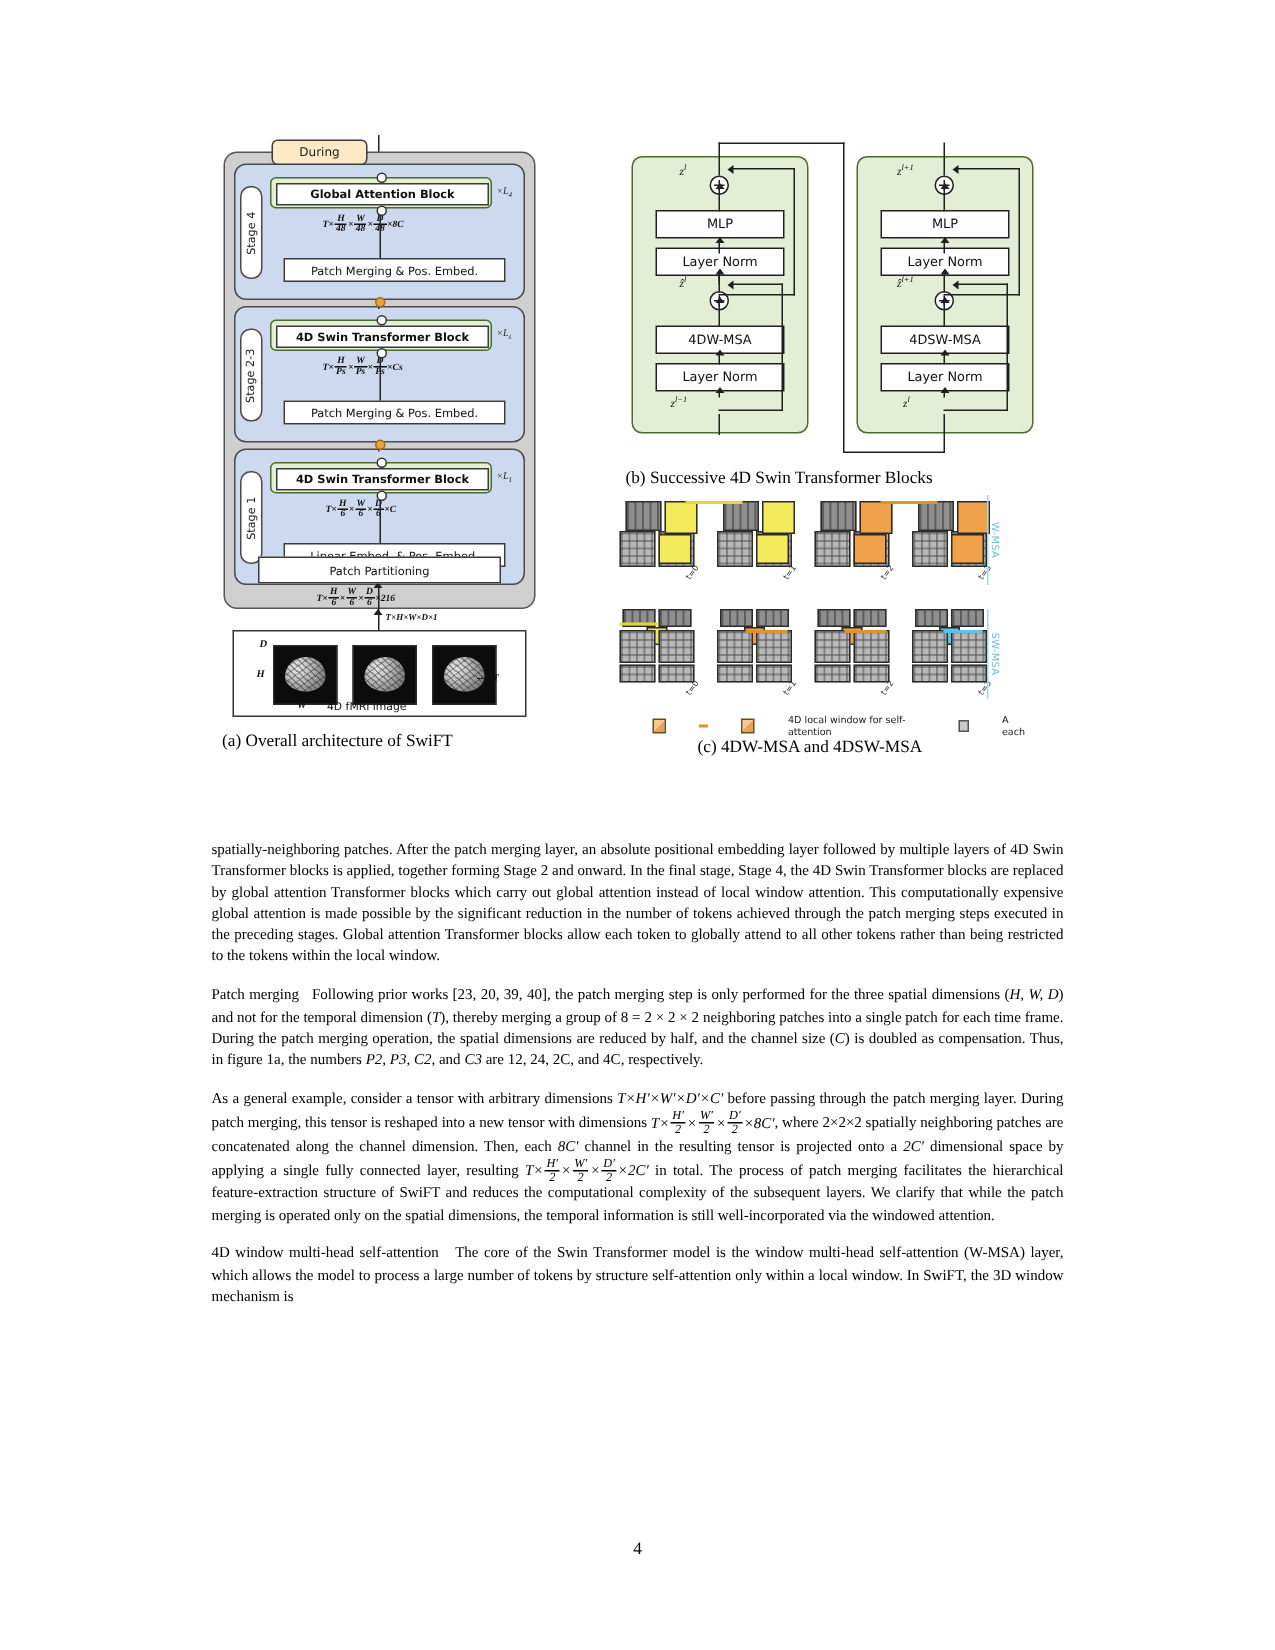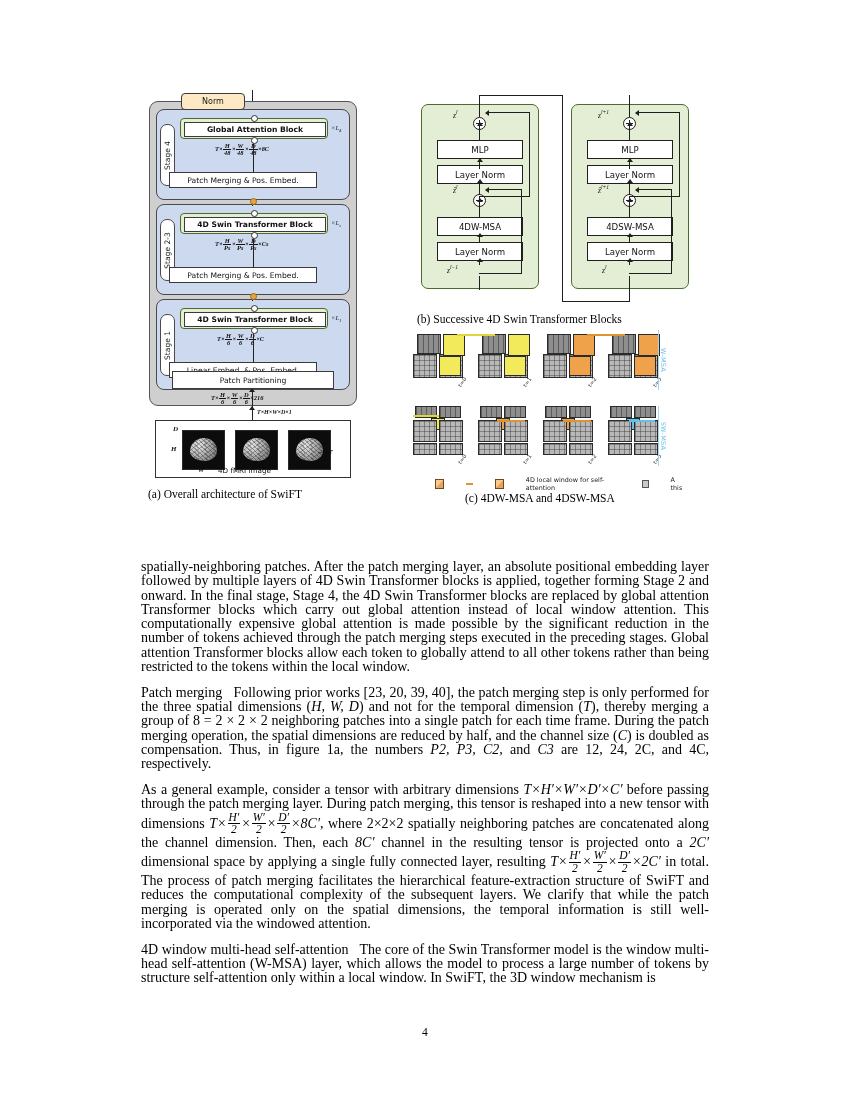--- a/index.html
+++ b/index.html
@@ -127,21 +127,21 @@
     font-size: 7.6px;
     font-family: "DejaVu Sans", sans-serif;
     color: #111;
   }
   .green-wrap .white-block {
     left: 3px; top: 3px;
     width: 142px; height: 15px; font-weight: bold;
   }
   .lower-block {
     position: absolute;
-    left: 12px;
+    left: 32px;
     top: 62px;
     width: 148px;
     height: 16px;
   }
   .x-l {
     position: absolute;
     left: 174px;
     top: 14px;
     font-size: 6.5px;
     font-family: "Liberation Serif", serif;
@@ -461,21 +461,21 @@
     color: #000;
   }
   .body {
     position: absolute;
     left: 0;
     top: 470px;
     width: 568px;
   }
   p.para {
     margin: 0 0 11.5px 0;
-    font-size: 14px;
+    font-size: 10px;
     line-height: 14.3px;
     text-align: justify;
     font-family: "Liberation Serif", serif;
     color: #000;
     hyphens: none;
   }
   .run-head { font-weight: normal; }
   .mi { font-style: italic; font-family: "Liberation Serif", serif; }
   .ifrac {
     display: inline-block;
@@ -503,21 +503,21 @@
 </head>
 <body>
 
 <div class="page">
   <div class="content">
 
     <div class="figure-area">
 
       <div class="fig-a">
 
-        <div class="swift-tag">Norm</div>
+        <div class="swift-tag">During</div>
 
         <div class="vline" style="left:103px; top:0px; height:22px;"></div>
 
         <div class="gray-panel"></div>
 
         <div class="stage-panel stage-4">
           <div class="stage-label">
             <span>Stage 4</span>
           </div>
           <div class="green-wrap">
@@ -807,21 +807,21 @@
             <span>SW-MSA</span>
           </div>
         </div>
 
         <div class="legend-c">
           <span class="legend-cube"></span>
           <span class="legend-link"></span>
           <span class="legend-cube"></span>
           <span>4D local window for self-attention</span>
           <span class="legend-token" style="margin-left:8px;"></span>
-          <span>A this</span>
+          <span>A each</span>
         </div>
 
         <div class="subcaption" style="left:52px; top:164px;">(c) 4DW-MSA and 4DSW-MSA</div>
       </div>
     </div>
 
 
     <div class="body">
 
       <p class="para">spatially-neighboring patches. After the patch merging layer, an absolute positional embedding layer followed by multiple layers of 4D Swin Transformer blocks is applied, together forming Stage 2 and onward. In the final stage, Stage 4, the 4D Swin Transformer blocks are replaced by global attention Transformer blocks which carry out global attention instead of local window attention. This computationally expensive global attention is made possible by the significant reduction in the number of tokens achieved through the patch merging steps executed in the preceding stages. Global attention Transformer blocks allow each token to globally attend to all other tokens rather than being restricted to the tokens within the local window.</p>

